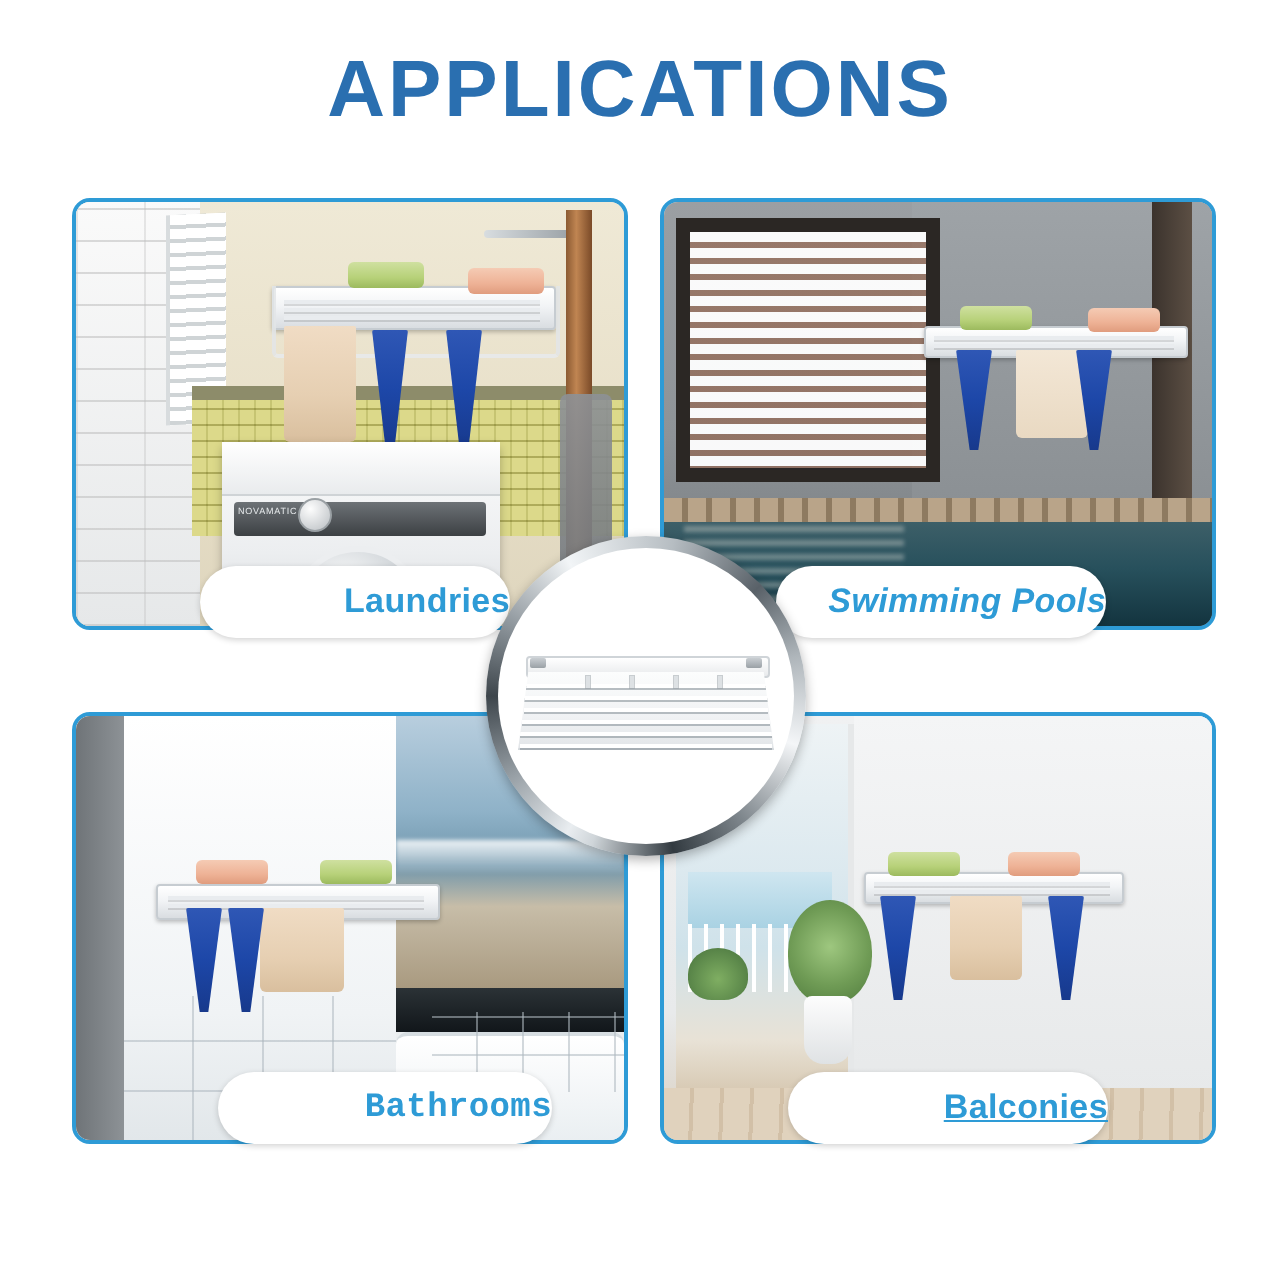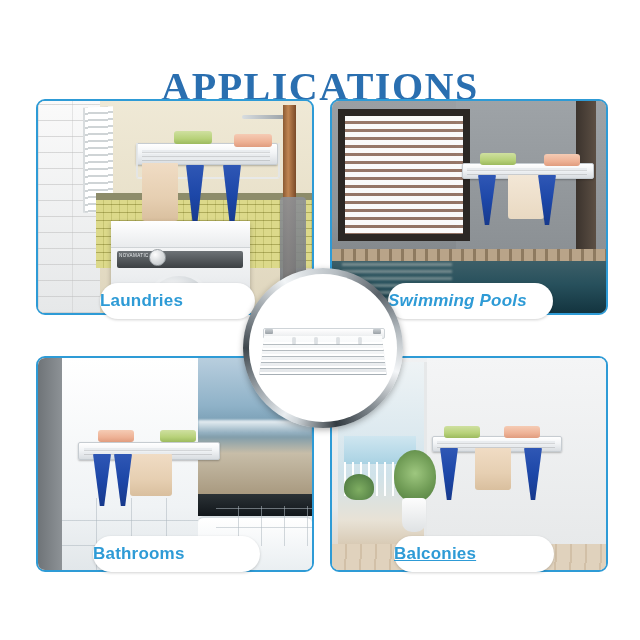--- a/index.html
+++ b/index.html
@@ -6,23 +6,23 @@
   body{
     width:640px;height:640px;background:#ffffff;
     font-family:"Liberation Sans",sans-serif;
     overflow:hidden;position:relative;
   }
   .page{position:relative;width:640px;height:640px;}
 
   
   .title{
     position:absolute;left:0;top:23px;width:640px;text-align:center;
-    font-family:Liberation Serif, serif;
+    font-family:Liberation Sans, sans-serif;
     font-size:40px;font-weight:700;letter-spacing:1.5px;
-    color:#2a6fb0;line-height:1.1;margin-top:42px;
+    color:#2a6fb0;line-height:1.1;
   }
 
   
   .panel{
     position:absolute;border:2px solid #2e9bd6;border-radius:9px;
     overflow:hidden;background:#dfe6ea;
   }
   #panel-laundries   {left:36px; top:99px;  width:274px;height:212px;}
   #panel-pools       {left:330px;top:99px;  width:274px;height:212px;}
   #panel-bathrooms   {left:36px; top:356px; width:274px;height:212px;}
@@ -148,27 +148,27 @@
   #balc-plant-pot{position:absolute;left:70px;top:140px;width:24px;height:34px;
     background:linear-gradient(180deg,#fdfdfd,#dfe2e4);border-radius:4px 4px 10px 10px;}
   #balc-plant-foliage{position:absolute;left:62px;top:92px;width:42px;height:52px;
     background:radial-gradient(circle at 50% 45%,#9ec77f 0%,#6f9b55 55%,#4f7a3d 100%);
     border-radius:50% 50% 46% 46%;}
   #rack-balconies{left:100px;top:78px;width:128px;height:14px;}
 
   
   .pill{
     position:absolute;height:36px;background:#ffffff;border-radius:19px;
-    display:flex;align-items:center;justify-content:flex-start;
+    display:flex;align-items:center;justify-content:flex-end;
     color:#2e9bd6;font-size:17px;font-weight:700;letter-spacing:.2px;
     box-shadow:0 1px 3px rgba(0,0,0,.18);white-space:nowrap;
   }
   #pill-laundries{left:100px;top:283px;width:155px;}
   #pill-pools    {left:388px;top:283px;width:165px;font-style:italic;}
-  #pill-bathrooms{left:93px; top:536px;width:167px;}
+  #pill-bathrooms{left:109px; top:536px;width:167px;font-family:Liberation Mono, monospace;}
   #pill-balconies{left:394px;top:536px;width:160px;text-decoration:underline;}
 
   
   #center-callout{
     position:absolute;left:243px;top:268px;width:160px;height:160px;border-radius:50%;
     background:conic-gradient(from 210deg,
       #e9edf0 0deg,#9aa2a8 28deg,#3e464c 60deg,#8f979d 88deg,
       #f2f5f7 120deg,#b6bdc2 160deg,#596168 196deg,#aeb5ba 225deg,
       #f4f6f8 258deg,#7e868c 292deg,#323a40 320deg,#cfd5d9 350deg,#e9edf0 360deg);
     padding:6px;box-sizing:border-box;

